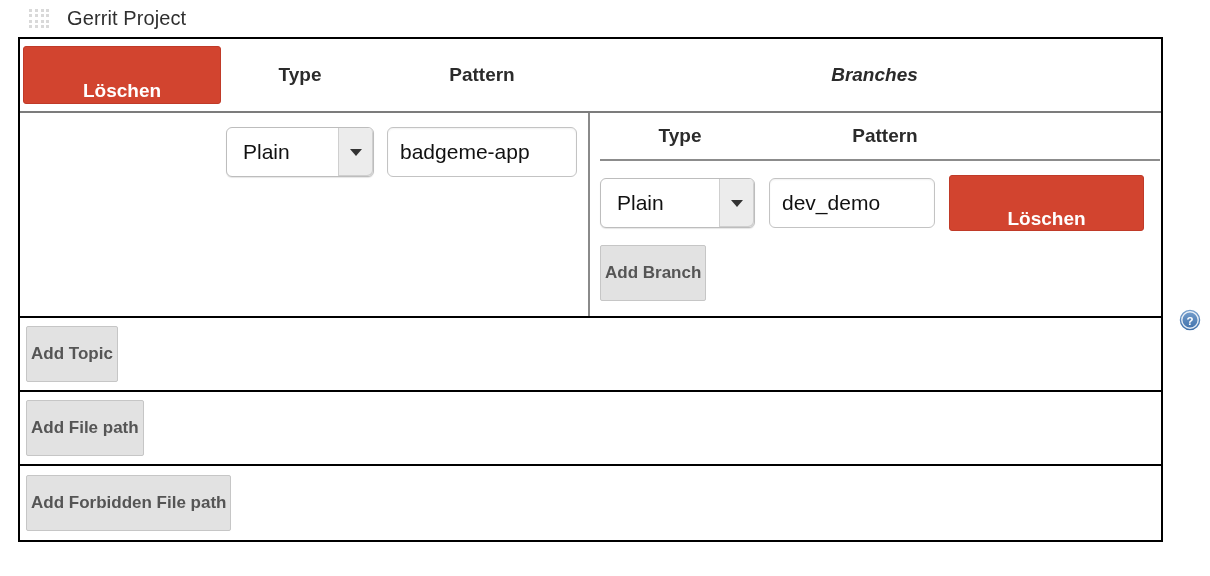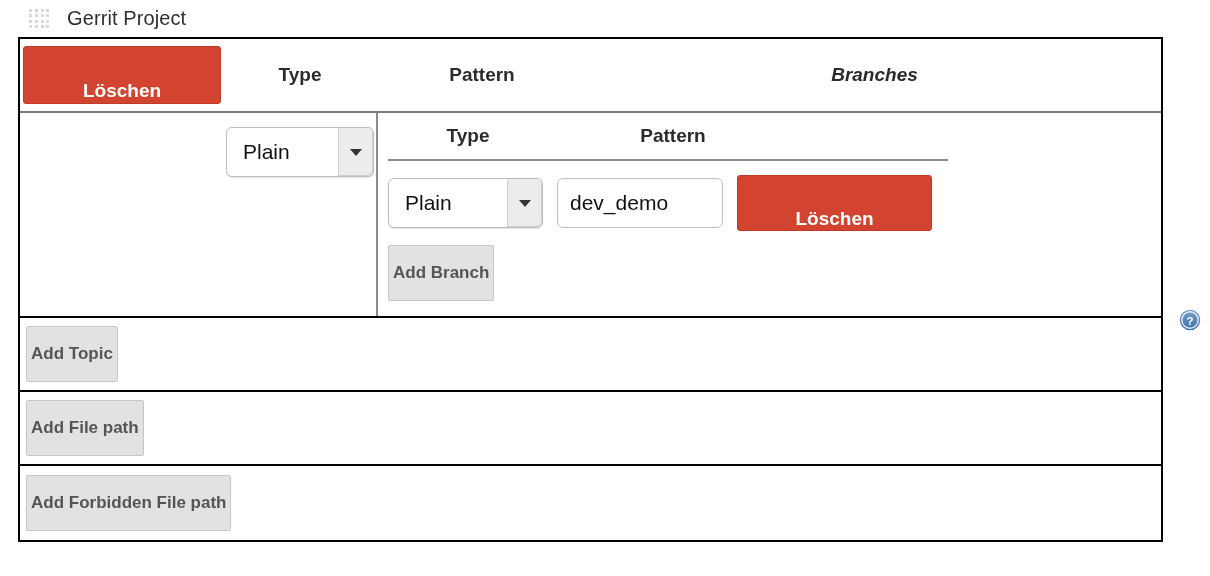--- a/index.html
+++ b/index.html
@@ -344,20 +344,23 @@
       <span class="select-wrap">
         <select class="sel sel-main">
           <option>Plain</option>
         </select>
         <span class="sel-arrow">
             <b></b>
           </span>
       </span>
     </div>
 
+    <div class="cell-pattern">
+      <input class="txt txt-main" type="text" value="badgeme-app" style="">
+    </div>
 
     <div class="cell-branches">
       <div class="inner-table">
 
         <div class="inner-head">
           <div class="inner-col-type">Type</div>
           <div class="inner-col-pattern">Pattern</div>
         </div>
 
         <div class="inner-row">

